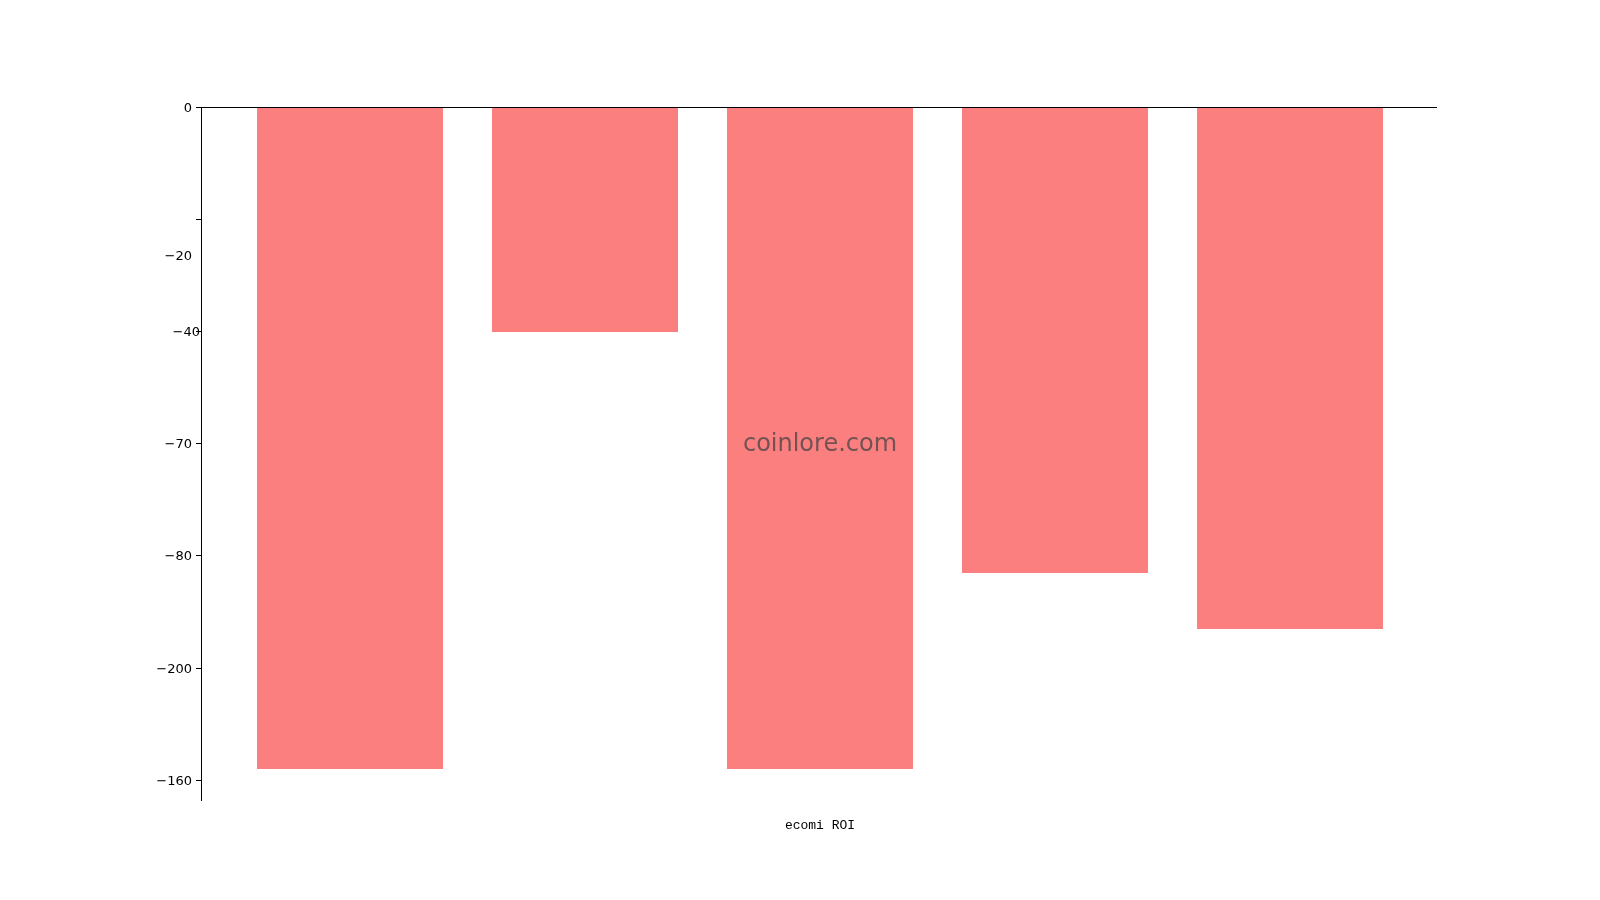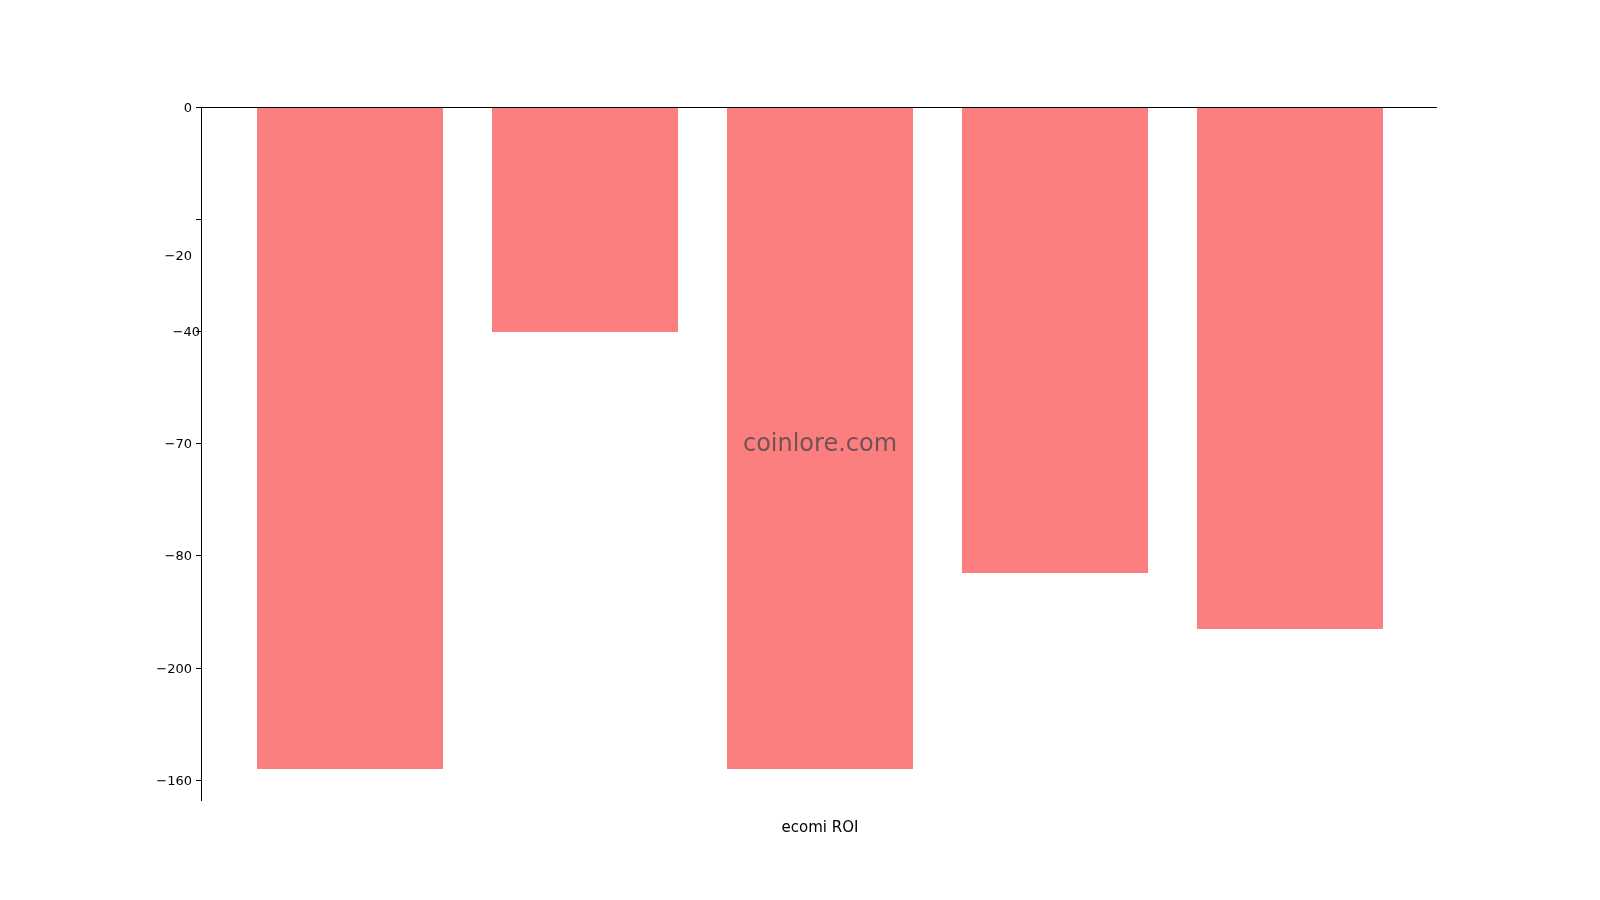--- a/index.html
+++ b/index.html
@@ -62,23 +62,24 @@
     top: 336px;
     transform: translate(-50%, -50%);
     font-size: 24px;
     white-space: nowrap;
   }
   .x-axis-label {
     position: absolute;
     left: 820px;
     top: 818px;
     transform: translateX(-50%);
-    font-size: 15px;
+    font-size: 13px;
     color: #000000;
     white-space: nowrap;
+    font-family: Liberation Mono, monospace;
   }
 </style>
 </head>
 <body>
 
 <div class="figure">
   <div class="plot-area">
     <div class="y-spine"></div>
     <div class="zero-line"></div>
     <div id="bars">

